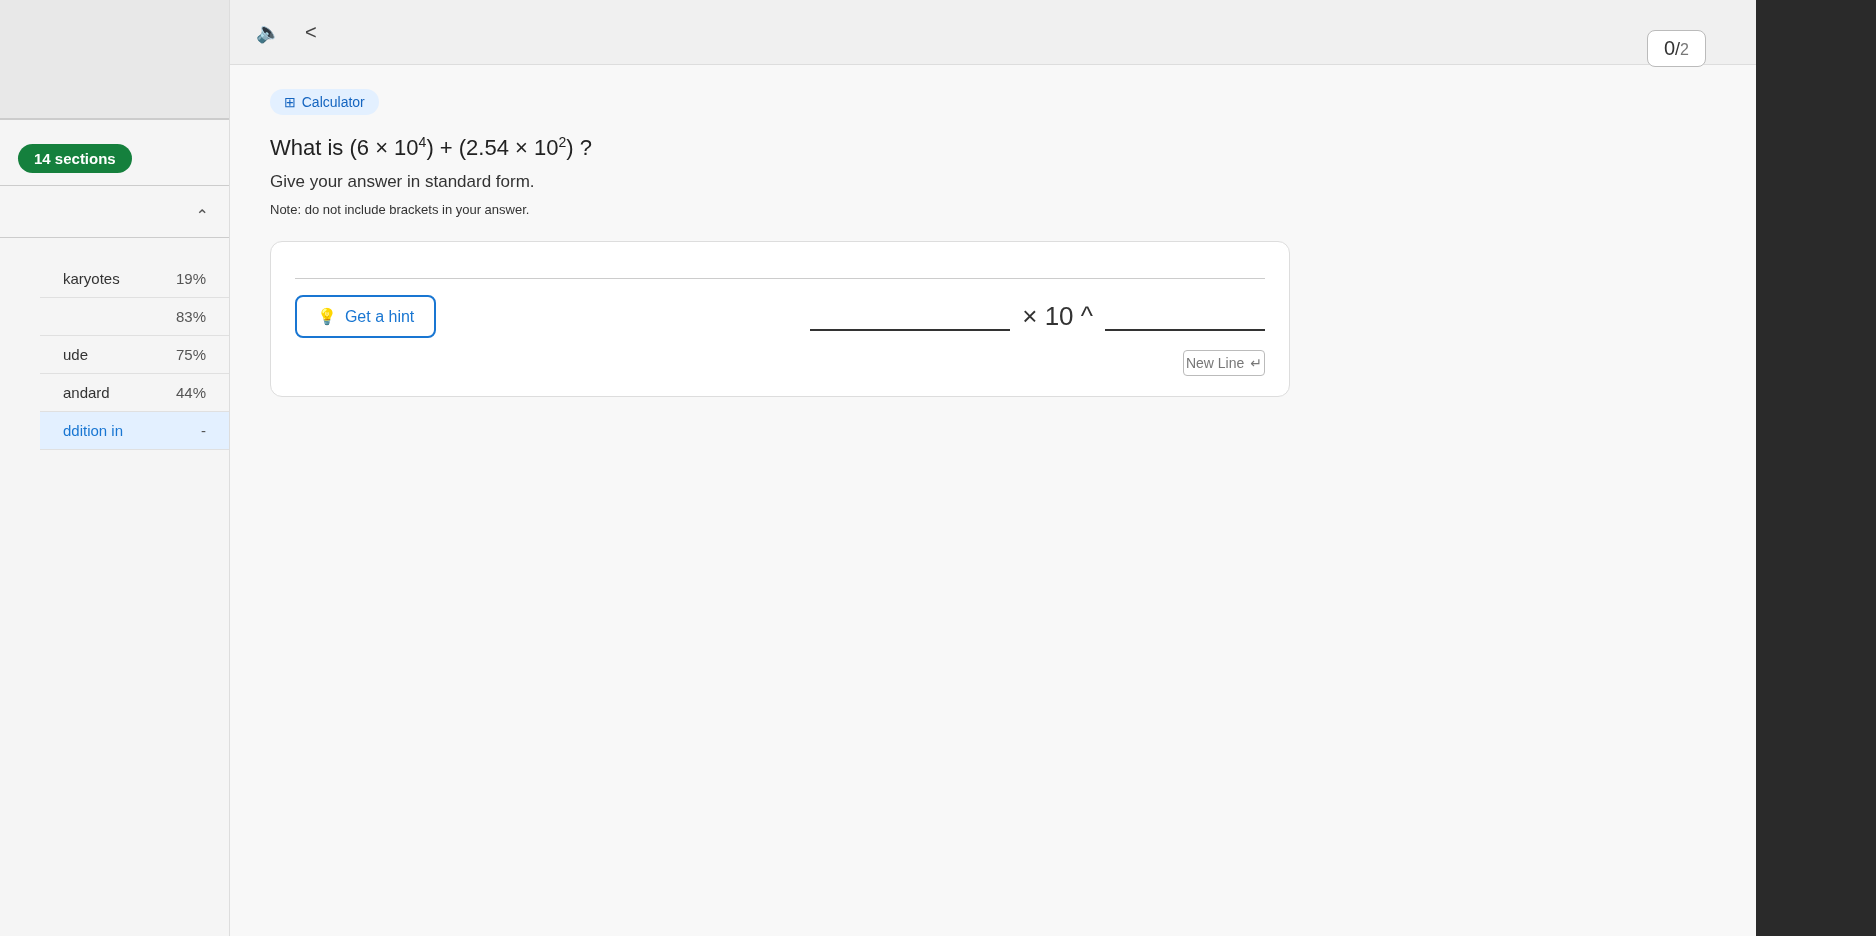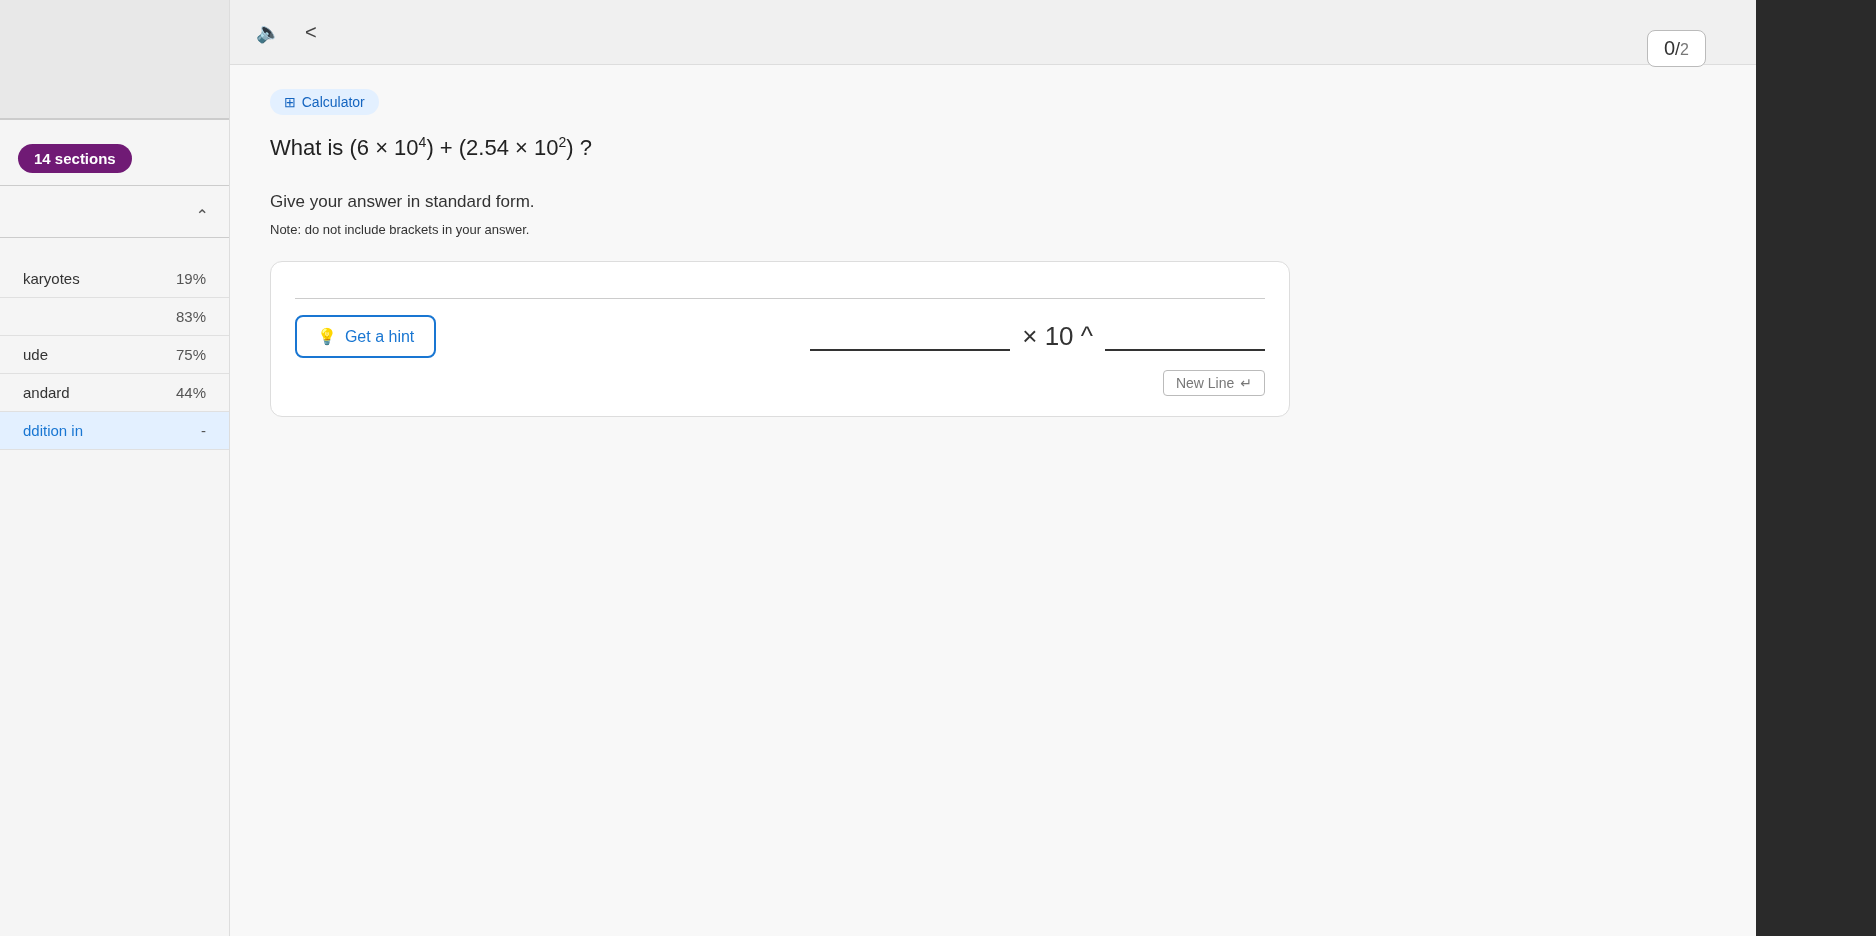--- a/index.html
+++ b/index.html
@@ -23,21 +23,21 @@
       border-right: 1px solid #ddd;
     }
 
     .sidebar-top {
       height: 120px;
       background: #e8e8e8;
       border-bottom: 2px solid #ccc;
     }
 
     .sections-badge {
-      background: #701a75;
+      background: #15803d;
       color: white;
       border-radius: 20px;
       padding: 6px 16px;
       font-size: 15px;
       font-weight: 600;
       display: inline-block;
       margin: 16px 0 0 10px;
     }
 
     .sidebar-divider {
@@ -58,20 +58,21 @@
     .sidebar-items {
       padding: 10px 0;
     }
 
     .sidebar-item {
       display: flex;
       justify-content: space-between;
       align-items: center;
       padding: 10px 23px;
       border-bottom: 1px solid #e0e0e0;
+      margin-left: 40px;
     }
 
     .sidebar-item-label {
       color: #333;
       font-size: 15px;
     }
 
     .sidebar-item-pct {
       color: #555;
       font-size: 15px;
@@ -162,21 +163,21 @@
       font-weight: 500;
       display: inline-flex;
       align-items: center;
       gap: 6px;
       margin-bottom: 18px;
     }
 
     .question-text {
       font-size: 22px;
       color: #222;
-      margin-bottom: 28px;
+      margin-bottom: 8px;
       line-height: 1.4;
     }
 
     .question-text sup {
       font-size: 14px;
     }
 
     .question-instruction {
       font-size: 17px;
       color: #333;
@@ -276,21 +277,21 @@
     .new-line-area {
       display: flex;
       justify-content: flex-end;
       margin-top: 12px;
     }
 
     .new-line-btn {
       background: none;
       border: 1px solid #bbb;
       border-radius: 4px;
-      padding: 4px 12px;
+      padding: 4px 2px;
       font-size: 14px;
       color: #777;
       cursor: pointer;
       display: flex;
       gap: 6px;
     }
 
     .right-edge {
       width: 120px;
       background: #2a2a2a;

